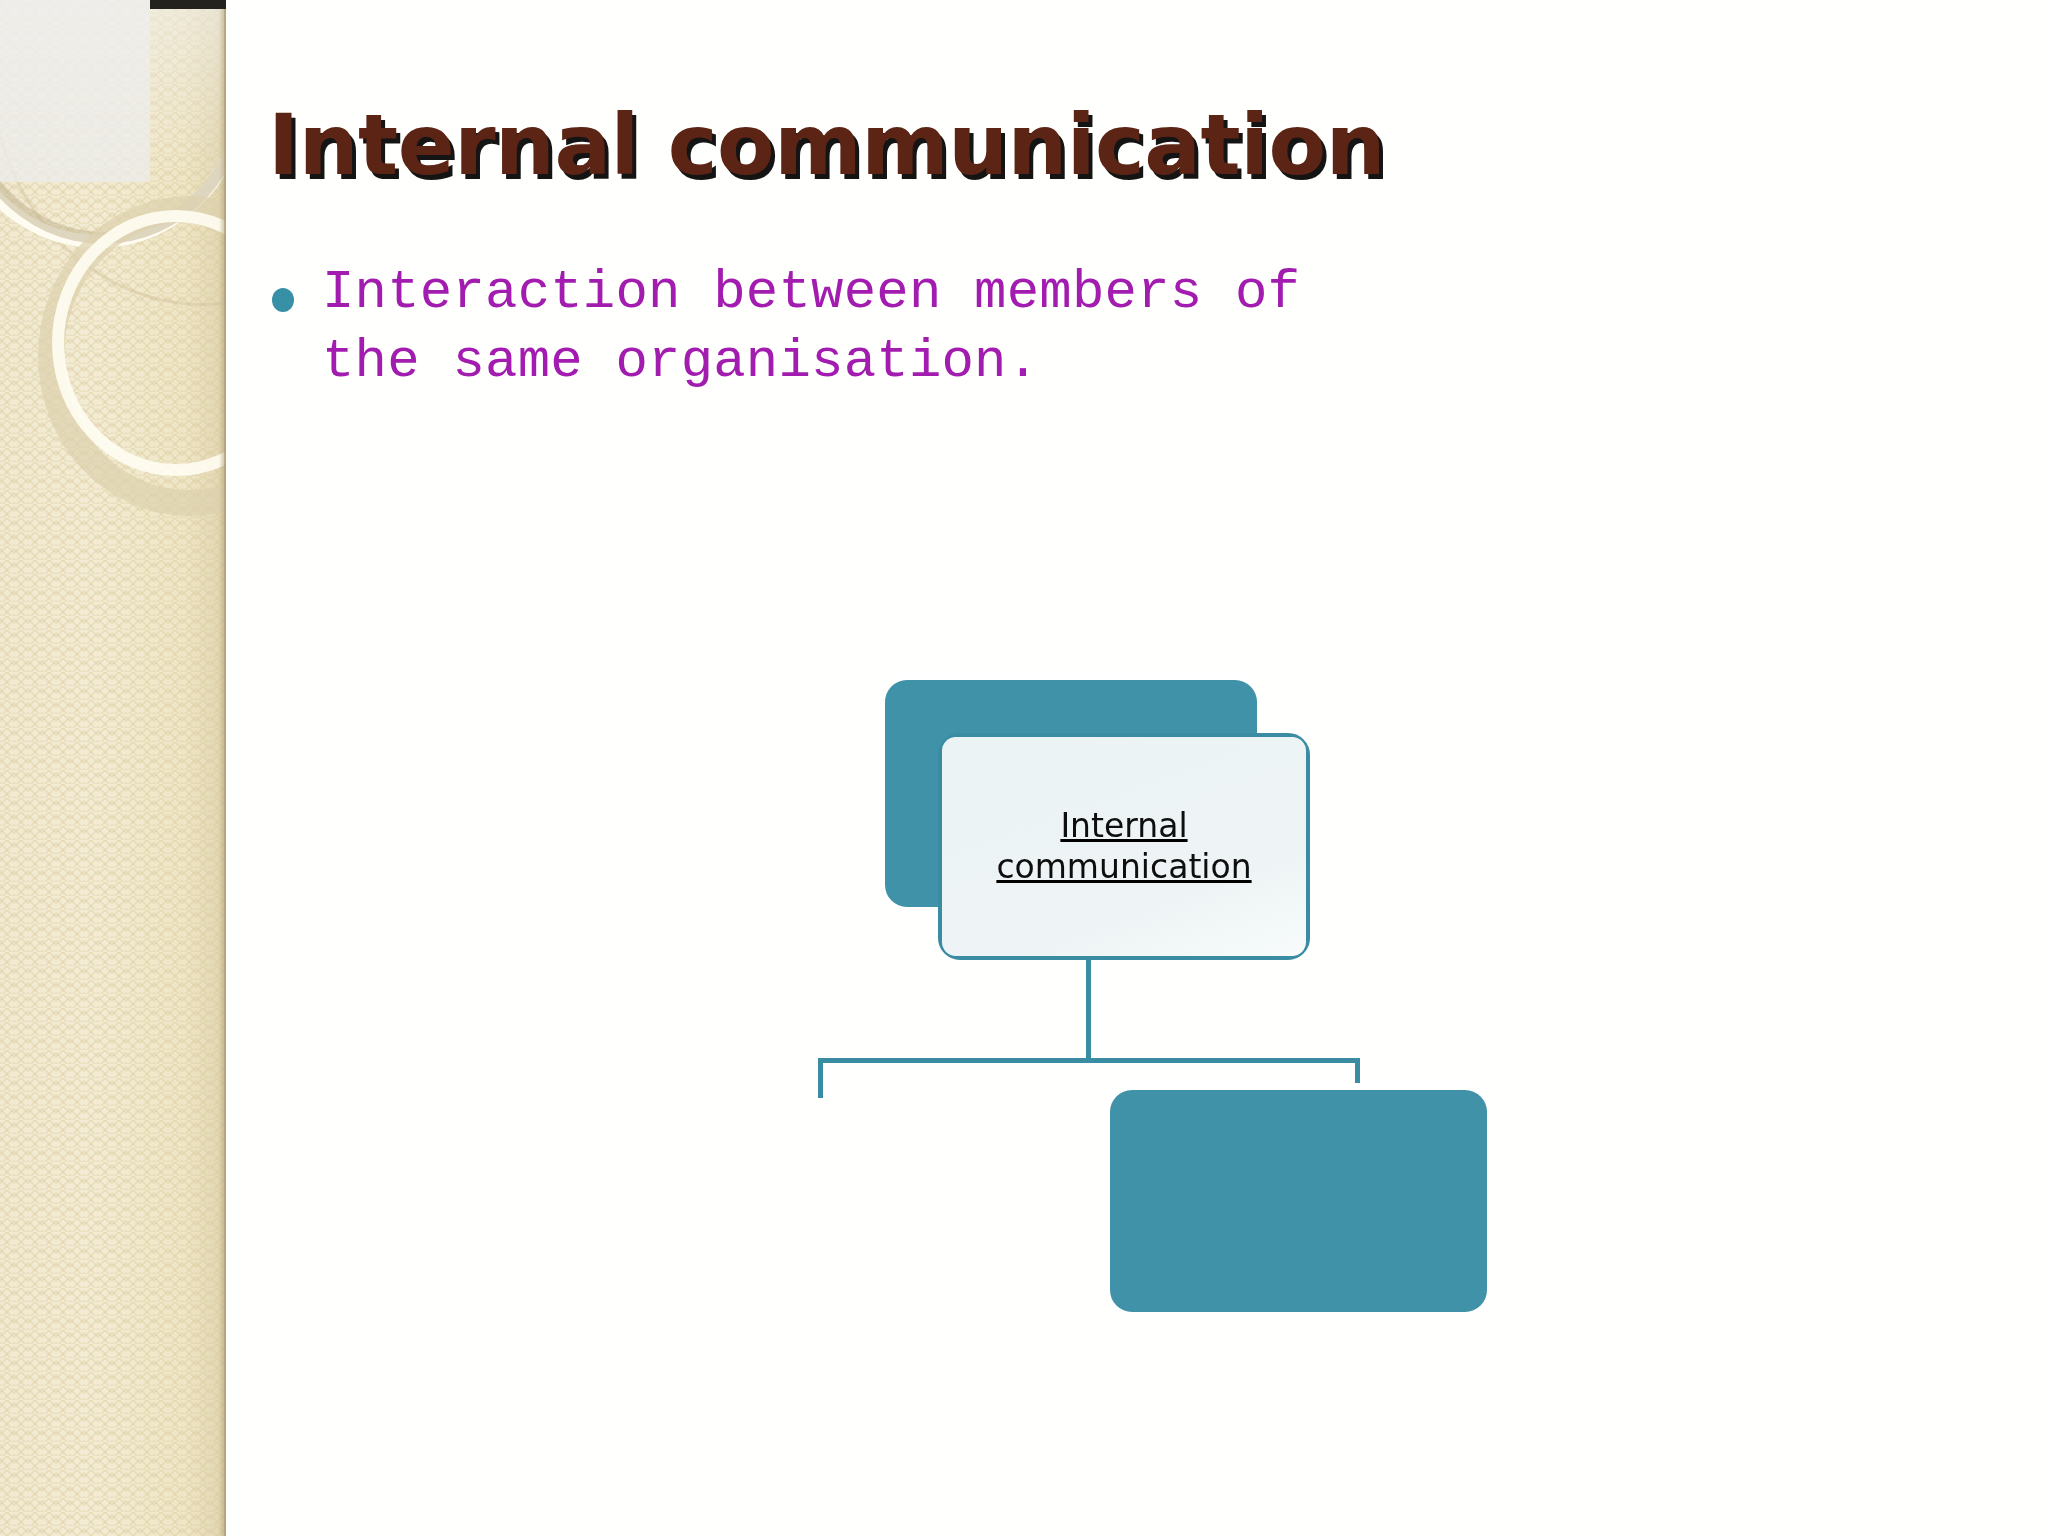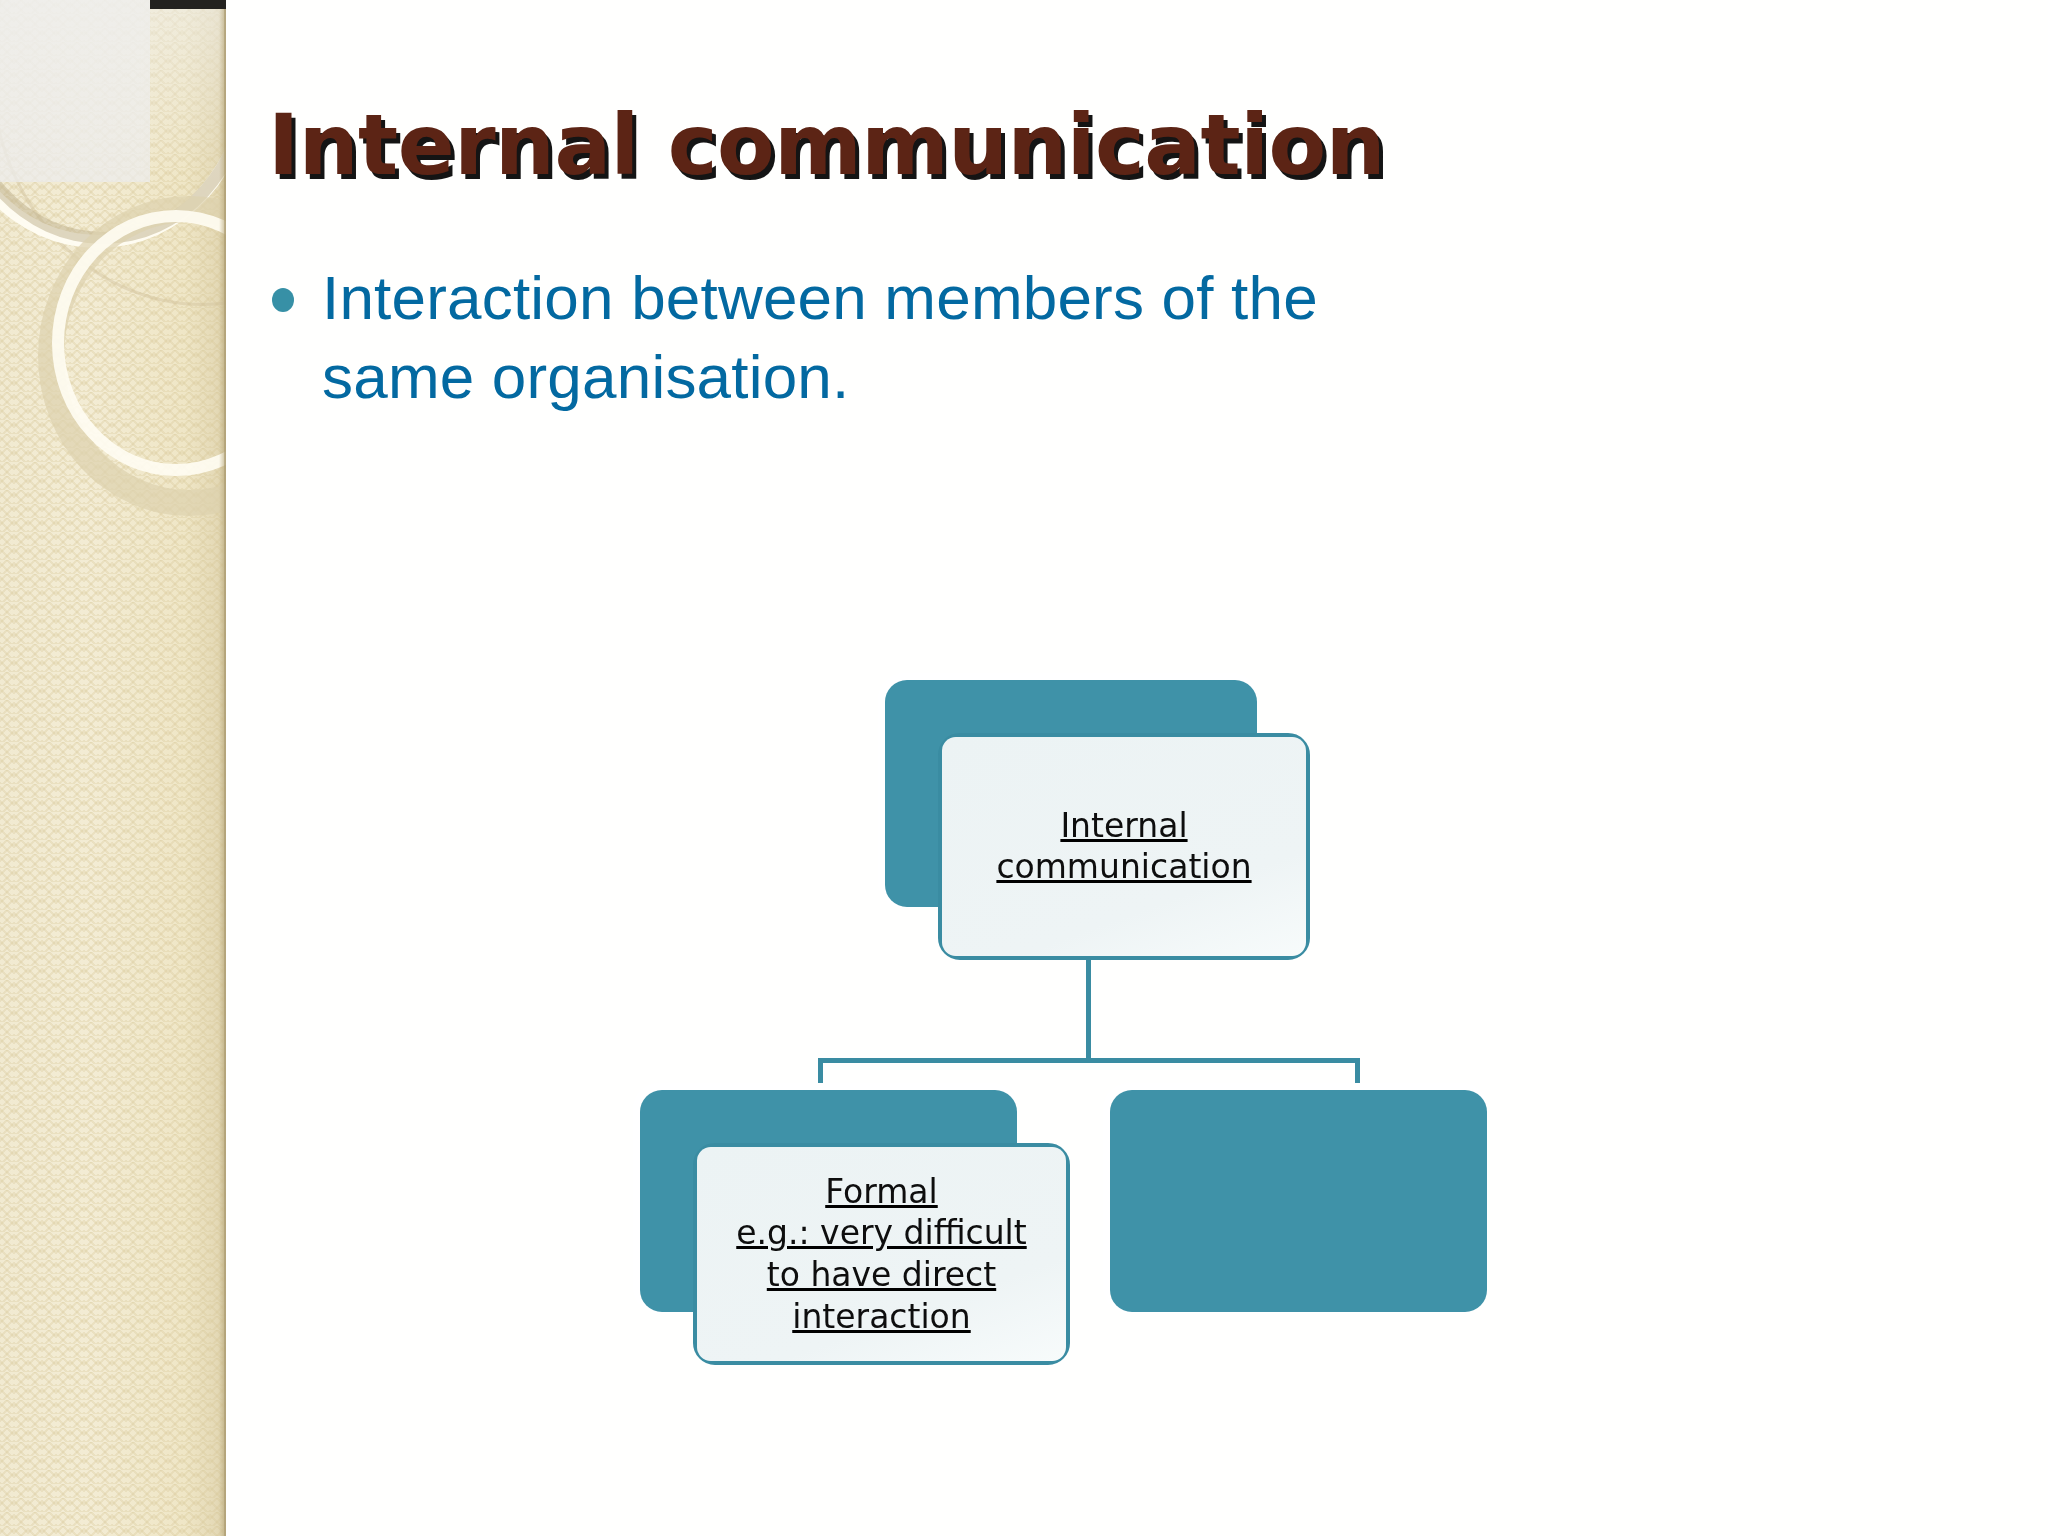--- a/index.html
+++ b/index.html
@@ -72,22 +72,22 @@
   
   .bullet-row{
     position:absolute;left:272px;top:258px;width:1130px;
     display:flex;align-items:flex-start;
   }
   .bullet-dot{
     flex:0 0 auto;width:22px;height:24px;border-radius:50%;
     background:#3790a6;margin-top:30px;margin-right:28px;
   }
   .bullet-text{
-    font-family:Liberation Sans, sans-serif;
-    font-size:62px;line-height:1.28;color:#0369a1;font-weight:400;
+    font-family:Liberation Mono, monospace;
+    font-size:54px;line-height:1.28;color:#a21caf;font-weight:400;
     letter-spacing:0.2px;
   }
 
   
   .diagram{position:absolute;left:0;top:0;width:2048px;height:1536px;}
   .node{position:absolute;}
   .node .back{
     position:absolute;left:0;top:0;
     background:#3f92a8;border-radius:22px;
     box-shadow:-3px -3px 0 4px #ffffff;
@@ -153,30 +153,19 @@
     <div class="node" style="left:885px;top:680px;width:425px;height:280px;">
       <div class="back" style="width:372px;height:227px;"></div>
       <div class="front" style="left:53px;top:53px;width:372px;height:227px;">
         <div class="inner">
           <div class="label">Internal
 communication</div>
         </div>
       </div>
     </div>
 
-    <div class="node small" style="left:640px;top:1090px;width:430px;height:275px;">
-      <div class="back" style="width:377px;height:222px;"></div>
-      <div class="front" style="left:53px;top:53px;width:377px;height:222px;">
-        <div class="inner">
-          <div class="label">Formal
-e.g.: very  difficult
-to have direct
-interaction</div>
-        </div>
-      </div>
-    </div>
 
     <div class="node small" style="left:1110px;top:1090px;width:430px;height:275px;">
       <div class="back" style="width:377px;height:222px;"></div>
     </div>
 
   </div>
 </div>
 
 </body></html>

